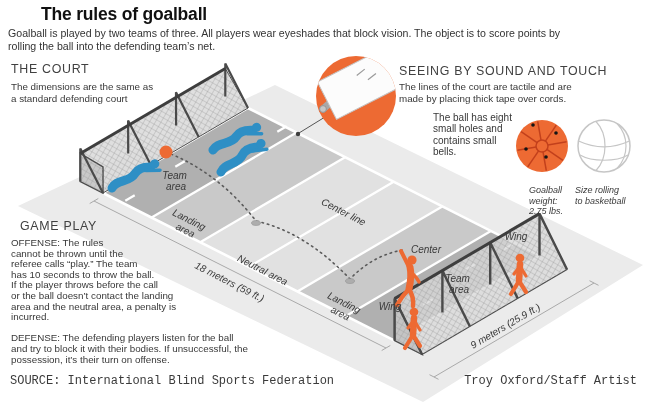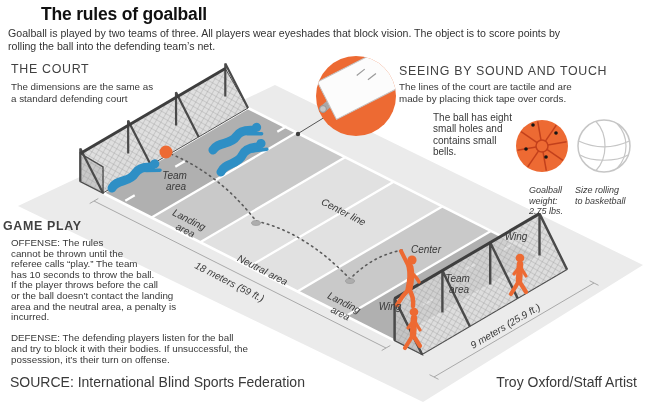--- a/index.html
+++ b/index.html
@@ -5,31 +5,31 @@
   html,body{margin:0;padding:0;background:#fff;}
   .stage{position:relative;width:649px;height:420px;background:#ffffff;overflow:hidden;
          font-family:"Liberation Sans", sans-serif;color:#383838;}
   .stage svg{position:absolute;left:0;top:0;}
   .txt{position:absolute;z-index:5;}
   .title{left:8px;top:4px;font-size:17.5px;font-weight:700;color:#101010;letter-spacing:-.2px;margin-left:33px;}
   .intro{left:8px;top:27px;font-size:10.6px;line-height:13px;color:#333;}
   .sechead{font-size:12.4px;letter-spacing:.7px;color:#414141;}
   .h-court{left:11px;top:62px;}
   .h-seeing{left:399px;top:64px;}
-  .h-game{left:3px;top:219px;font-weight:bold;}
+  .h-game{left:20px;top:219px;}
   .body{font-size:9.8px;line-height:11.6px;color:#383838;}
   .b-court{left:11px;top:81px;}
   .b-seeing{left:399px;top:81px;}
   .b-ball{left:433px;top:112px;line-height:11.4px;font-size:10px;}
   .b-offense{left:11px;top:238px;line-height:10.6px;}
   .b-defense{left:11px;top:332px;line-height:11px;}
   .cap{font-style:italic;font-size:9px;line-height:10.5px;color:#3a3a3a;}
   .cap-goalball{left:529px;top:185px;}
   .cap-basket{left:575px;top:185px;}
-  .footer{top:374px;font-size:14px;color:#3a3a3a;}
+  .footer{top:374px;font-size:12px;color:#3a3a3a;font-family:Liberation Mono, monospace;}
   .f-src{left:10px;}
   .f-credit{right:12px;text-align:right;}
   .line{display:block;}
   .svglabel{font-style:italic;font-size:10px;fill:#3a3a3a;}
 </style>
 </head>
 <body>
 
 <div class="stage">
 

